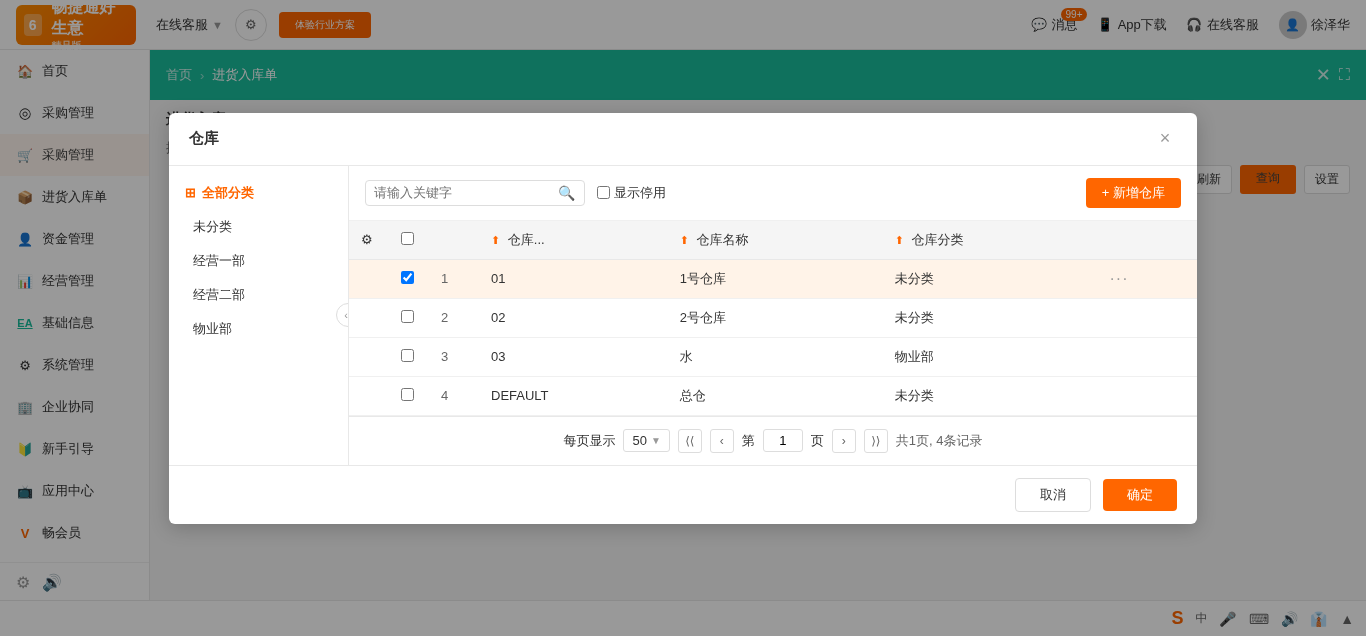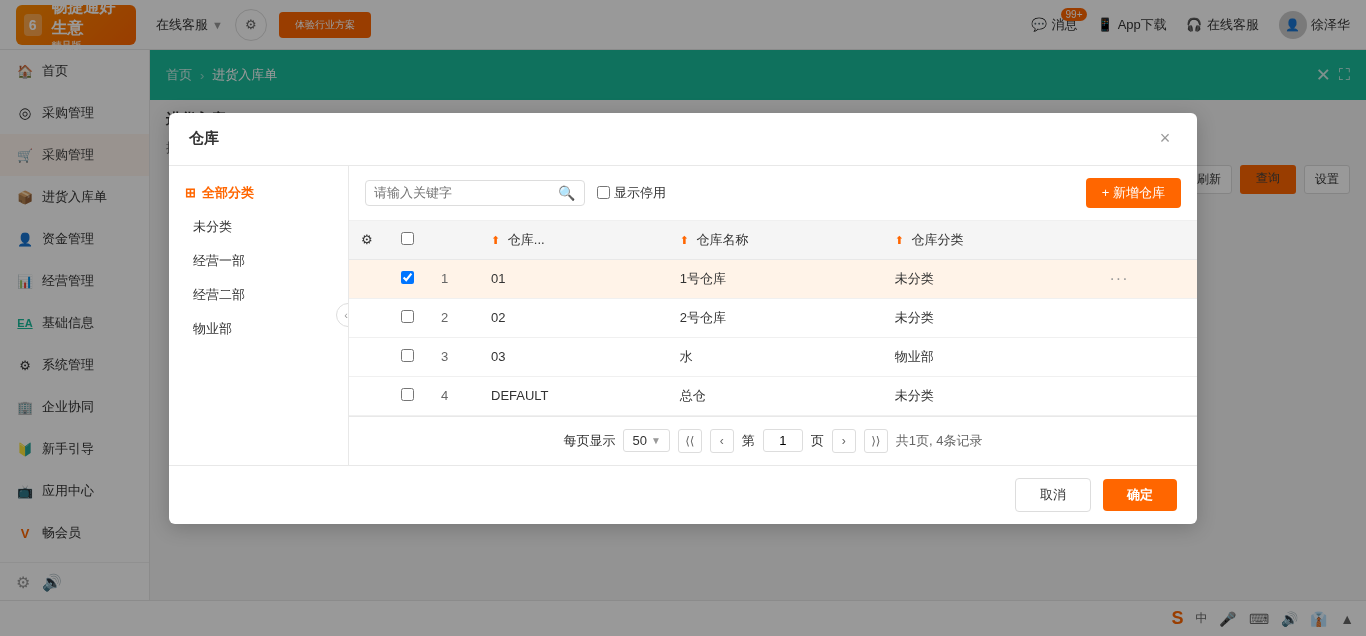--- a/index.html
+++ b/index.html
@@ -361,21 +361,20 @@
       color: #333;
     }
     .btn-confirm {
       background: #f60;
       color: #fff;
       border: none;
       border-radius: 4px;
       padding: 7px 24px;
       font-size: 13px;
       cursor: pointer;
-      font-weight: bold;
     }
 
     
     .bottom-taskbar {
       position: absolute;
       bottom: 0; left: 0; right: 0;
       height: 36px;
       background: #fff;
       border-top: 1px solid #e8e8e8;
       display: flex;

